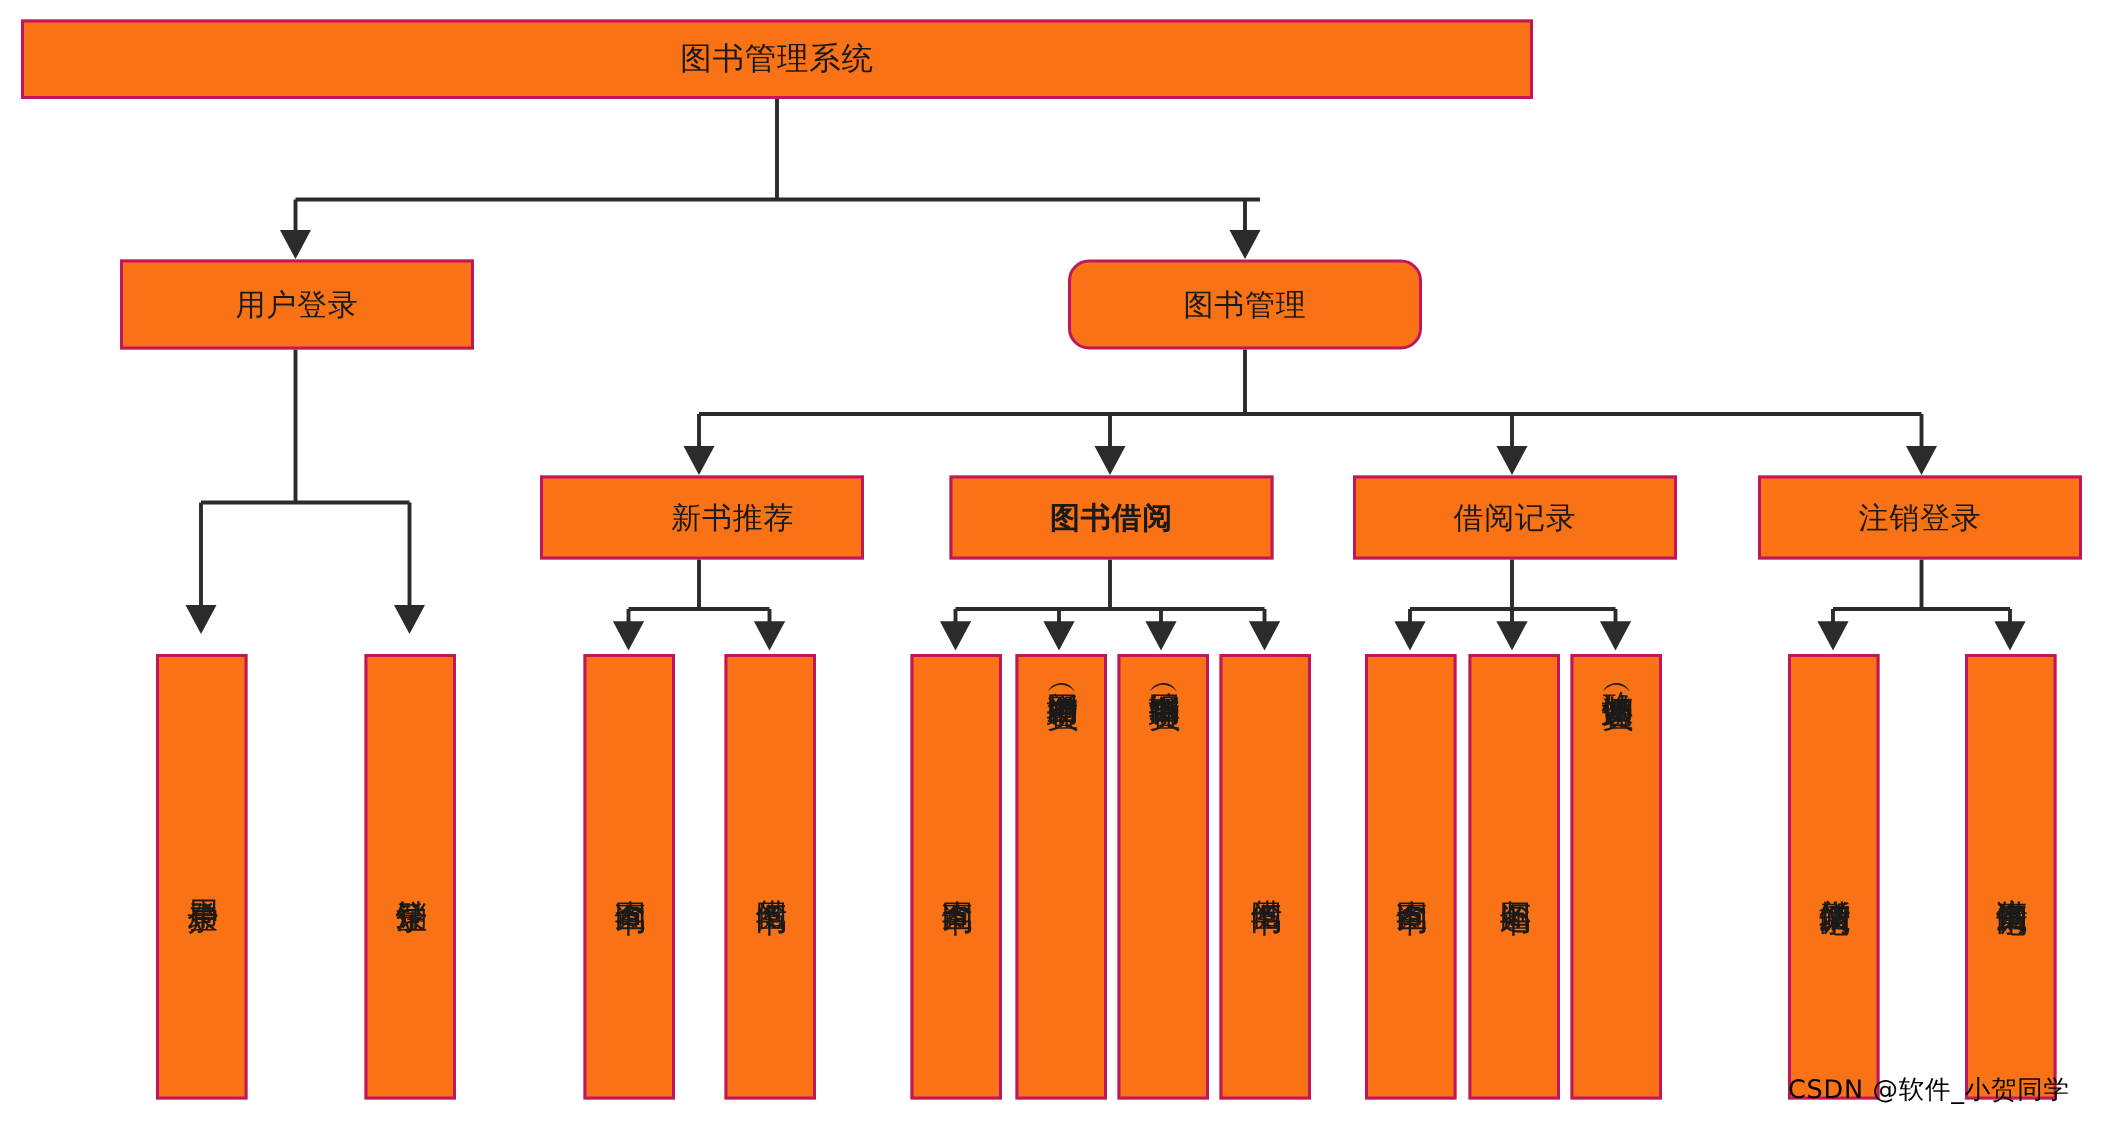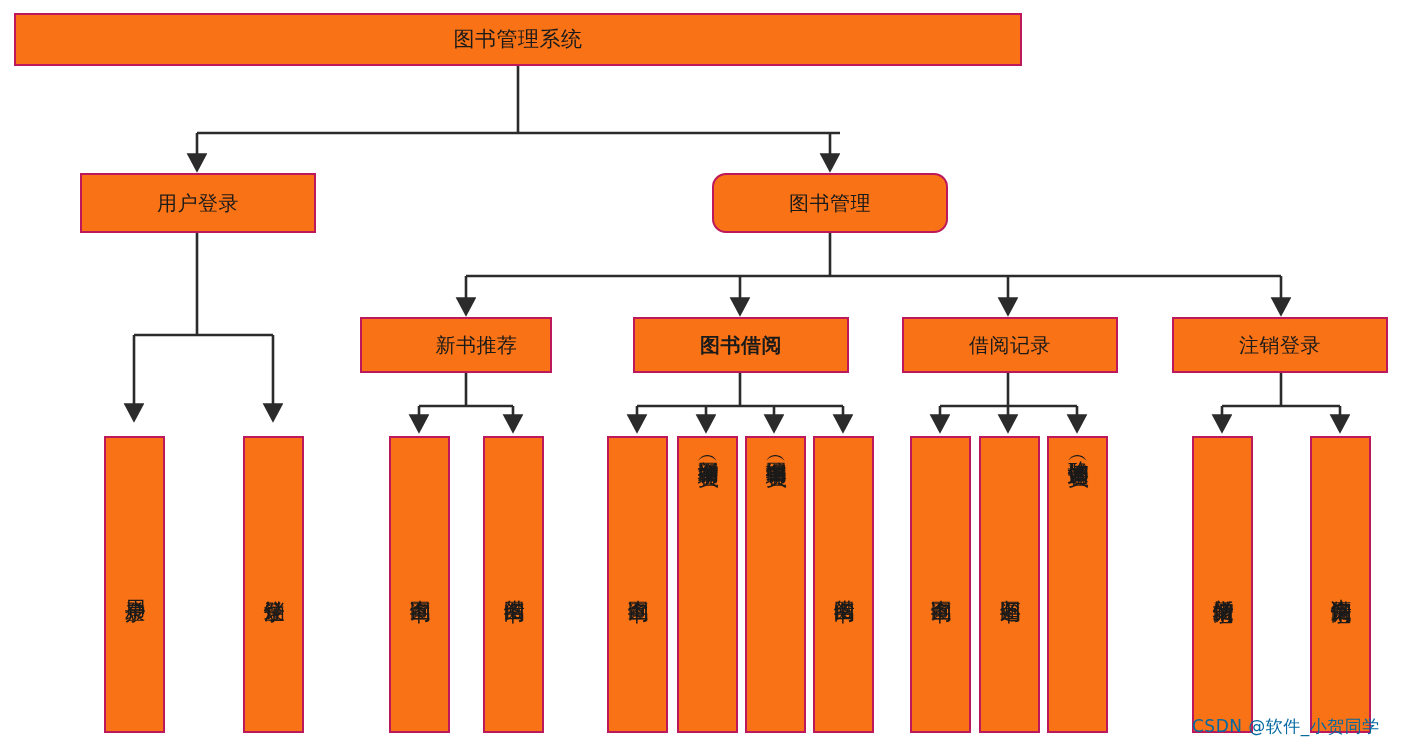--- a/index.html
+++ b/index.html
@@ -65,21 +65,21 @@
     align-items: center;
   }
   .leaf-top {
     align-items: flex-start;
   }
   .node-leaf.leaf-top .label {
     margin-top: 6px;
   }
   .watermark {
     position: absolute;
-    color: #0369a1;
+    color: #000000;
     font-size: 17px;
     letter-spacing: 0.5px;
     z-index: 3;
     white-space: nowrap;
   }
 </style>
 </head>
 <body>
 
 <div id="canvas">
@@ -138,21 +138,21 @@
     <span class="label">图书管理系统</span>
   </div>
 
   <div class="node node-branch" style="left:80px; top:173px; width:236px; height:60px;">
     <span class="label">用户登录</span>
   </div>
   <div class="node node-branch" style="left:712px; top:173px; width:236px; height:60px;border-radius:14px;">
     <span class="label">图书管理</span>
   </div>
 
-  <div class="node node-branch" style="left:360px; top:317px; width:192px; height:56px;padding-left:41px;">
+  <div class="node node-branch" style="left:360px; top:317px; width:216px; height:56px;padding-left:41px;">
     <span class="label">新书推荐</span>
   </div>
   <div class="node node-branch" style="left:633px; top:317px; width:216px; height:56px;font-weight:bold;">
     <span class="label">图书借阅</span>
   </div>
   <div class="node node-branch" style="left:902px; top:317px; width:216px; height:56px;">
     <span class="label">借阅记录</span>
   </div>
   <div class="node node-branch" style="left:1172px; top:317px; width:216px; height:56px;">
     <span class="label">注销登录</span>

